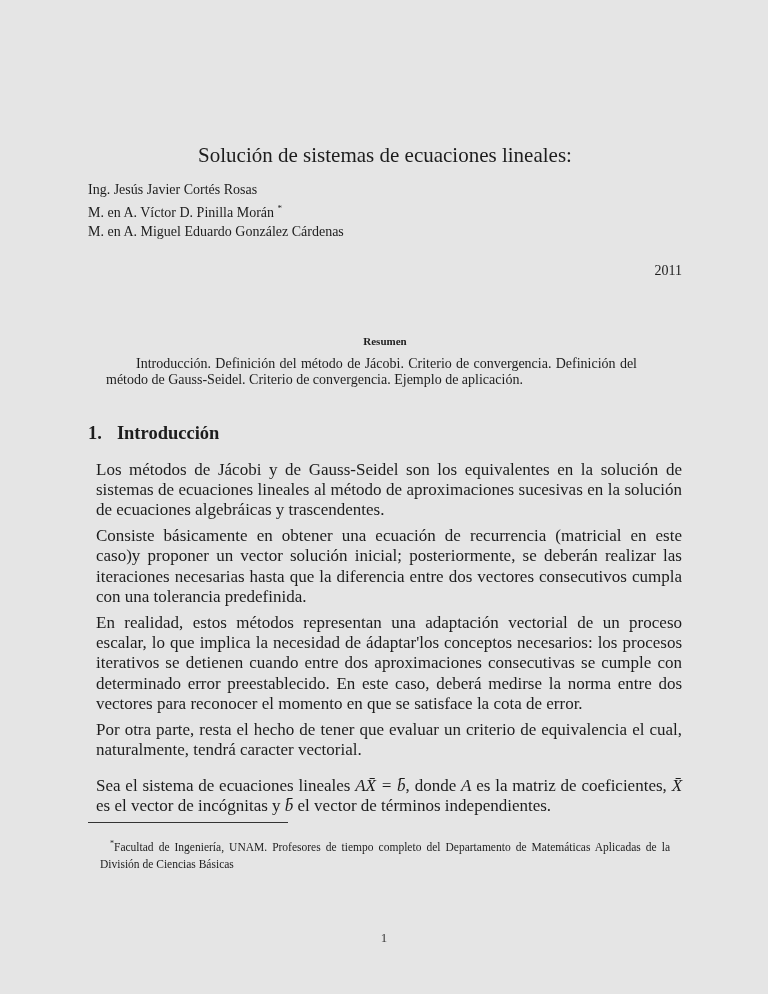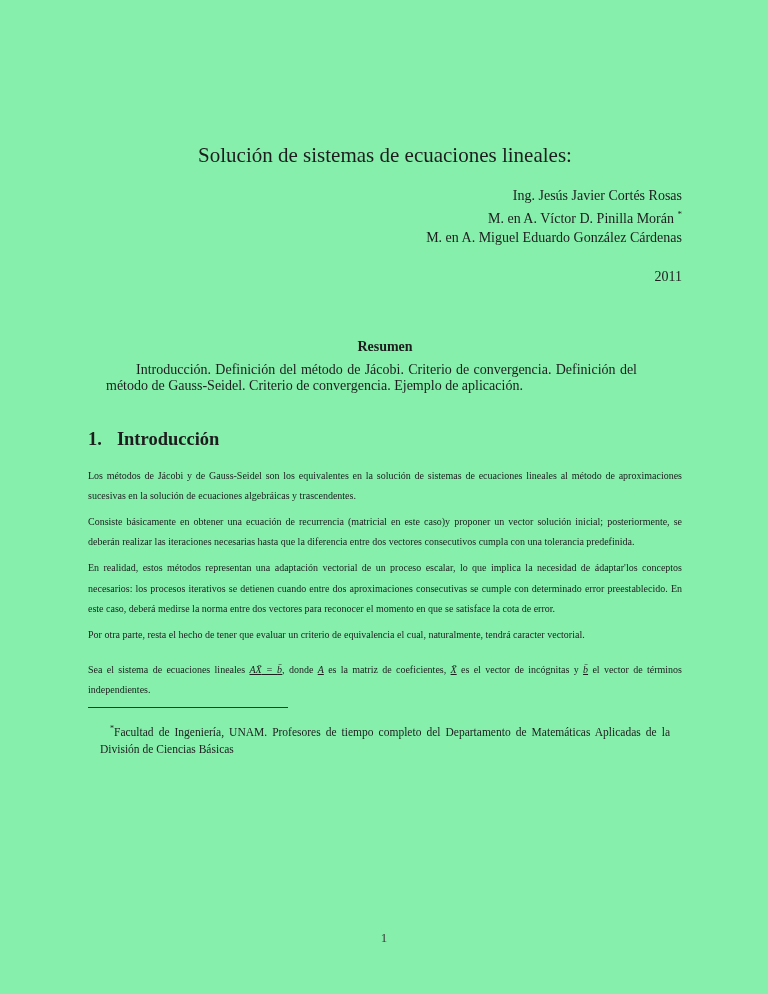--- a/index.html
+++ b/index.html
@@ -1,48 +1,48 @@
 <!DOCTYPE html>
 <html><head>
 <meta charset="utf-8">
 <style>
   html, body { margin:0; padding:0; background:#ffffff; }
   .page {
     position:relative;
     width:768px; height:994px;
     margin:0 auto;
-    background:#86efac;
+    background:#e5e5e5;
     color:#1d1d1d;
     font-family:"Liberation Serif","DejaVu Serif",serif;
     overflow:hidden;
   }
   .content { padding:141px 86px 0 88px; }
 
   .title { margin:0; font-size:21px; font-weight:normal; line-height:29px; text-align:center; }
 
-  .authors { margin-top:16px; text-align:right; font-size:14px; line-height:19px; }
+  .authors { margin-top:10px; text-align:left; font-size:14px; line-height:19px; }
   .author-line sup { font-size:9px; }
 
   .date { margin-top:20px; text-align:right; font-size:14px; line-height:19px; }
 
-  .abstract-heading { margin-top:53px; text-align:center; font-size:14px; font-weight:bold; line-height:16px; }
+  .abstract-heading { margin-top:53px; text-align:center; font-size:11px; font-weight:bold; line-height:16px; }
   .abstract-body {
     margin:7px 45px 0 18px;
     font-size:14px; line-height:16px;
     text-align:justify; text-indent:30px;
   }
 
   .section-heading { margin:18px 0 0 0; font-size:18.5px; font-weight:bold; line-height:23px; }
   .section-heading .sec-num { margin-right:15px; }
   .section:first-child .section-heading { margin-top:34px; }
 
-  .body-par { margin:6px 0 0 0; font-size:10px; line-height:20.2px; text-align:justify; }
+  .body-par { margin:6px 0 0 8px; font-size:17px; line-height:20.2px; text-align:justify; }
   .section .body-par:first-of-type { margin-top:15px; }
   .section + .section .section-heading { margin-top:18px; }
-  .math { font-style:italic;text-decoration:underline; }
+  .math { font-style:italic; }
 
   .footnote { margin-top:6px; }
   .footnote-rule { width:200px; height:0; border-top:1px solid #333; margin:0 0 4px 0; }
   .footnote-text { margin:12px; font-size:11.5px; line-height:17px; text-align:justify; text-indent:10px; }
   .footnote-text sup { font-size:8px; }
 
   .page-number {
     position:absolute; left:0; right:0; bottom:48px;
     text-align:center; font-size:13px; color:#3a3a3a;
   }

